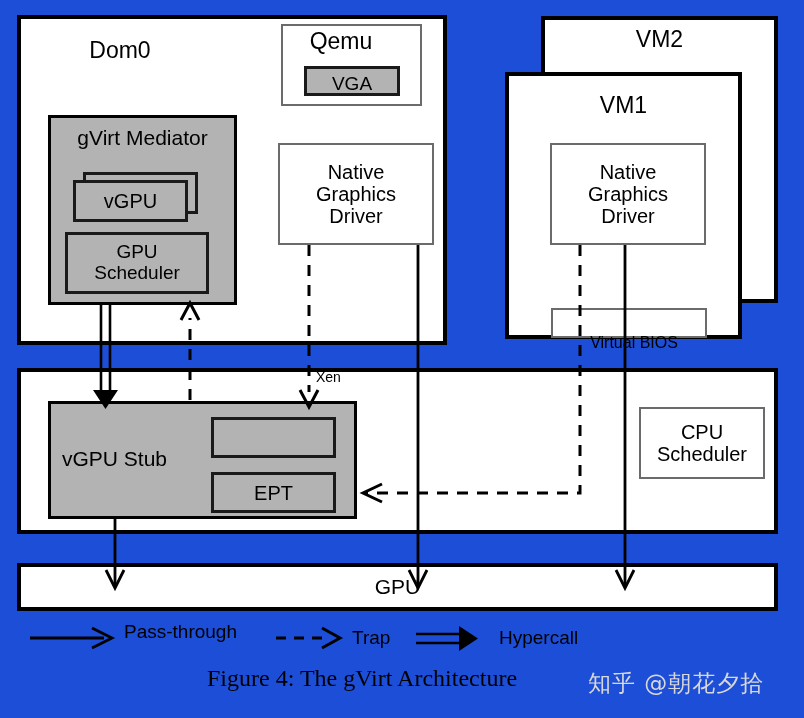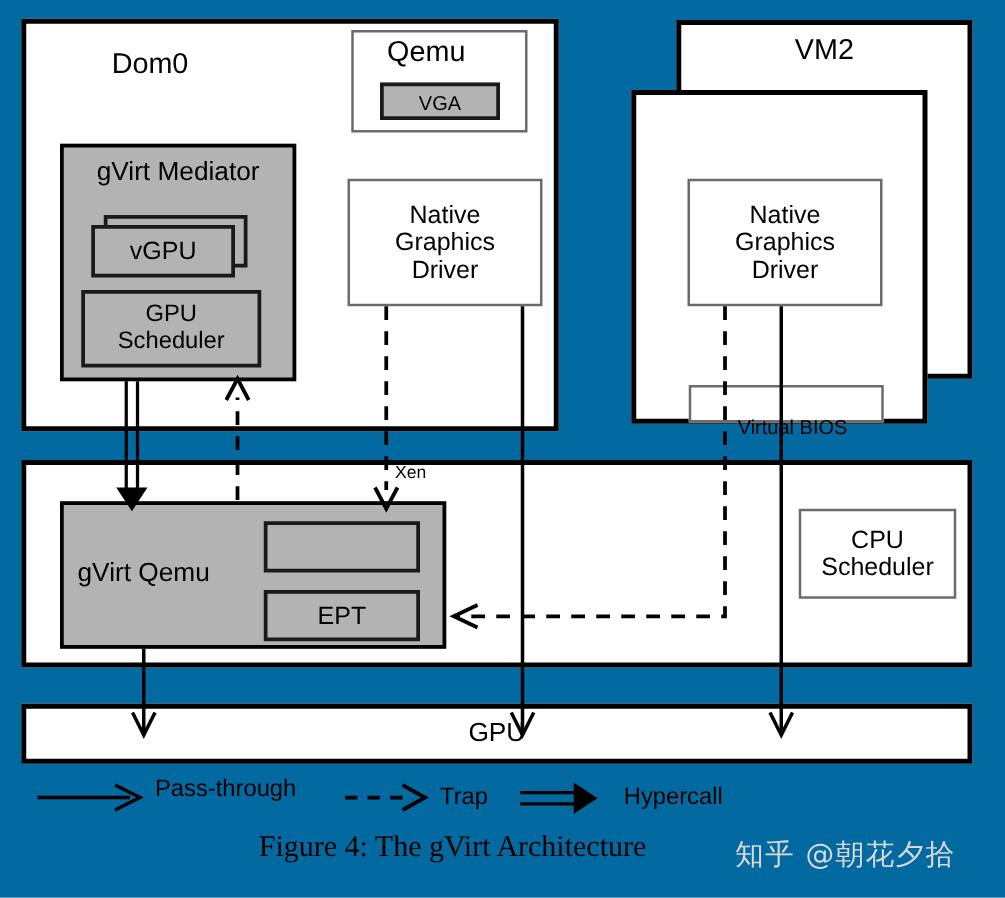--- a/index.html
+++ b/index.html
@@ -11,21 +11,21 @@
     width: 804px;
     height: 718px;
     font-family: "Liberation Sans", sans-serif;
     color: #000000;
     overflow: hidden;
   }
   #figure {
     position: relative;
     width: 804px;
     height: 718px;
-    background: #0369a1;
+    background: #1d4ed8;
   }
   .box {
     position: absolute;
     box-sizing: border-box;
     background: #ffffff;
   }
   
   .outer {
     border: 4px solid #000000;
   }
@@ -101,45 +101,46 @@
   <div class="box gray-inner" style="left:73px; top:180px; width:115px; height:42px;"></div>
   <div class="label ctr" style="left:73px; top:180px; width:115px; height:42px; font-size:20px;">vGPU</div>
 
   <div class="box gray-inner" style="left:65px; top:232px; width:144px; height:62px;"></div>
   <div class="label ctr" style="left:65px; top:232px; width:144px; height:62px; font-size:19px;">GPU
 Scheduler</div>
 
   <div class="box" style="left:281px; top:24px; width:141px; height:82px; border:2px solid #6b6b6b;"></div>
   <div class="label" style="left:281px; top:29px; width:120px; font-size:23px;">Qemu</div>
   <div class="box gray-inner" style="left:304px; top:66px; width:96px; height:30px;"></div>
-  <div class="label ctr" style="left:304px; top:66px; width:96px; height:36px; font-size:16px;">VGA</div>
+  <div class="label ctr" style="left:304px; top:66px; width:96px; height:36px; font-size:19px;">VGA</div>
 
   <div class="box thin" style="left:278px; top:143px; width:156px; height:102px;"></div>
   <div class="label ctr" style="left:278px; top:143px; width:156px; height:102px; font-size:20px;">Native
 Graphics
 Driver</div>
 
   <div class="box outer" style="left:541px; top:16px; width:237px; height:287px;"></div>
   <div class="label" style="left:541px; top:27px; width:237px; font-size:23px;">VM2</div>
 
   <div class="box outer" style="left:505px; top:72px; width:237px; height:267px;"></div>
+  <div class="label" style="left:505px; top:93px; width:237px; font-size:23px;">VM1</div>
 
   <div class="box thin" style="left:550px; top:143px; width:156px; height:102px;"></div>
   <div class="label ctr" style="left:550px; top:143px; width:156px; height:102px; font-size:20px;">Native
 Graphics
 Driver</div>
 
   <div class="box thin" style="left:551px; top:308px; width:156px; height:30px;"></div>
   <div class="label ctr" style="left:551px; top:328px; width:166px; height:30px; font-size:16px;">Virtual BIOS</div>
 
   <div class="box outer" style="left:17px; top:368px; width:761px; height:166px;"></div>
   <div class="label" style="left:316px; top:370px; width:70px; text-align:left; font-size:14px;">Xen</div>
 
   <div class="box gray" style="left:48px; top:401px; width:309px; height:118px;"></div>
-  <div class="label" style="left:62px; top:447px; width:140px; text-align:left; font-size:21px;">gVirt Qemu</div>
+  <div class="label" style="left:62px; top:447px; width:140px; text-align:left; font-size:21px;">vGPU Stub</div>
 
   <div class="box gray-inner" style="left:211px; top:417px; width:125px; height:41px;"></div>
 
   <div class="box gray-inner" style="left:211px; top:472px; width:125px; height:41px;"></div>
   <div class="label ctr" style="left:211px; top:472px; width:125px; height:41px; font-size:20px;">EPT</div>
 
   <div class="box thin" style="left:639px; top:407px; width:126px; height:72px;"></div>
   <div class="label ctr" style="left:639px; top:407px; width:126px; height:72px; font-size:20px;">CPU
 Scheduler</div>
 

